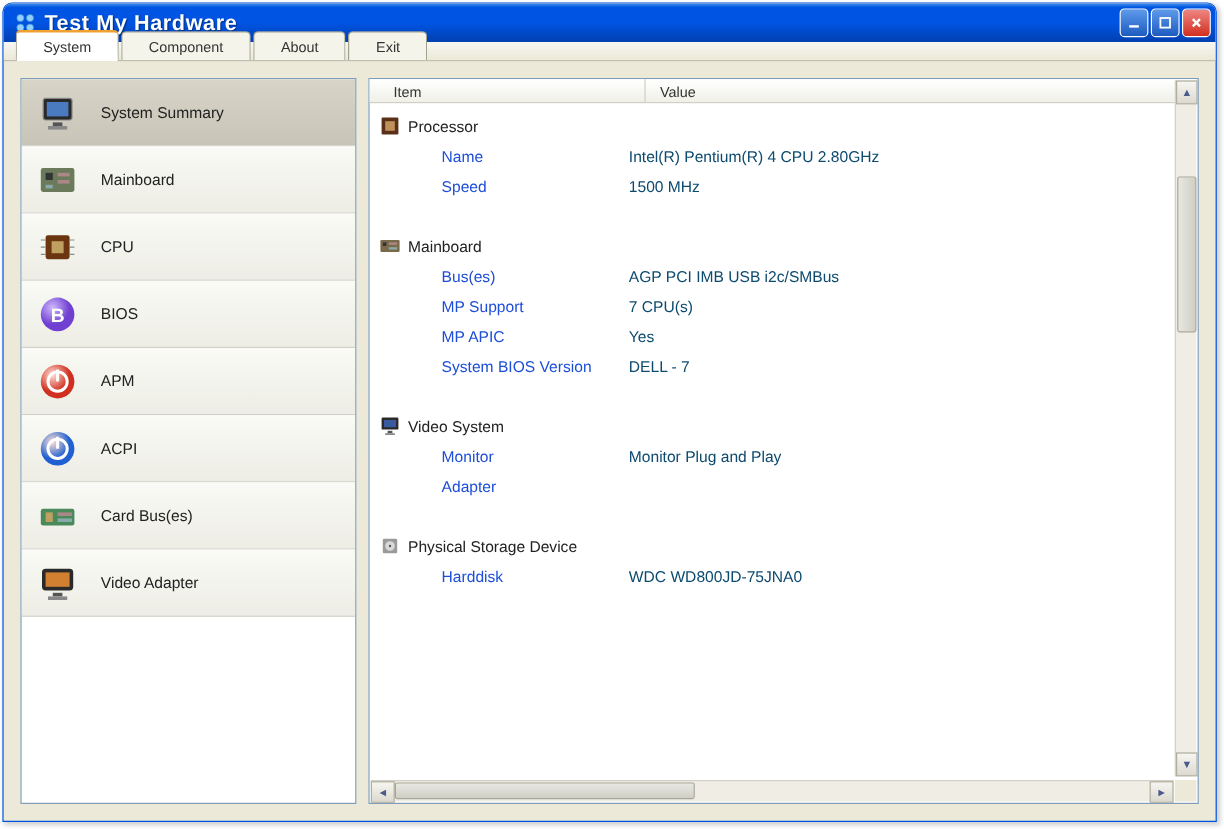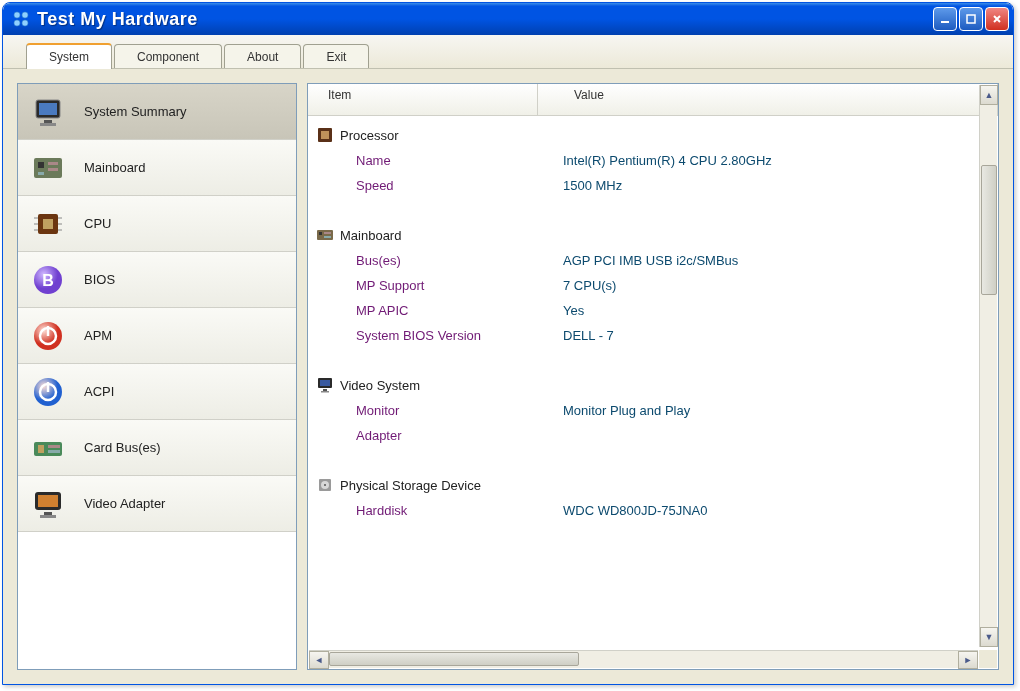--- a/index.html
+++ b/index.html
@@ -58,26 +58,26 @@
       justify-content: center;
       cursor: pointer;
       font-weight: bold;
       background: linear-gradient(to bottom, #5E9AEA, #1D5BC0);
       color: #fff;
       font-size: 12px;
     }
     .tb-btn.close { background: linear-gradient(to bottom, #F08682, #D03020); }
     .tb-btn svg { width: 12px; height: 12px; }
     .tabbar {
-      height: 34px;
+      height: 16px;
       background: linear-gradient(to bottom, #F7F6F2, #ECE9D8);
       border-bottom: 1px solid #C0C0B0;
       display: flex;
       align-items: flex-end;
-      padding-left: 23px;
+      padding-left: 10px;
       gap: 2px;
     }
     .tab {
       height: 24px;
       padding: 0 22px;
       background: #F5F4EA;
       border: 1px solid #A0A090;
       border-bottom: none;
       border-radius: 4px 4px 0 0;
       display: flex;
@@ -133,25 +133,24 @@
     }
     .details-panel {
       flex: 1;
       border: 1px solid #7F9DB9;
       background: #fff;
       display: flex;
       flex-direction: column;
       position: relative;
     }
     .details-header {
-      height: 32px;
+      height: 20px;
       display: flex;
       border-bottom: 1px solid #D0D0C8;
       background: linear-gradient(to bottom, #fff, #F0F0E8);
-      gap: 24px;
     }
     .dh-col {
       padding: 4px 12px;
       border-right: 1px solid #D0D0C8;
       font-size: 12px;
       color: #333;
     }
     .dh-col.item { width: 230px; padding-left: 20px; }
     .dh-col.value { flex: 1; }
     .details-body {
@@ -176,24 +175,24 @@
     }
     .section-title {
       font-size: 13px;
       color: #222;
     }
     .detail-row {
       display: flex;
       padding: 5px 0;
     }
     .detail-label {
-      width: 255px;
-      padding-left: 48px;
+      width: 216px;
+      padding-left: 60px;
       font-size: 13px;
-      color: #701a75;
+      color: #1d4ed8;
     }
     .detail-value {
       flex: 1;
       font-size: 13px;
       color: #0c4a6e;
     }
     .spacer { height: 18px; }
     .v-scrollbar {
       position: absolute;
       right: 1px;

